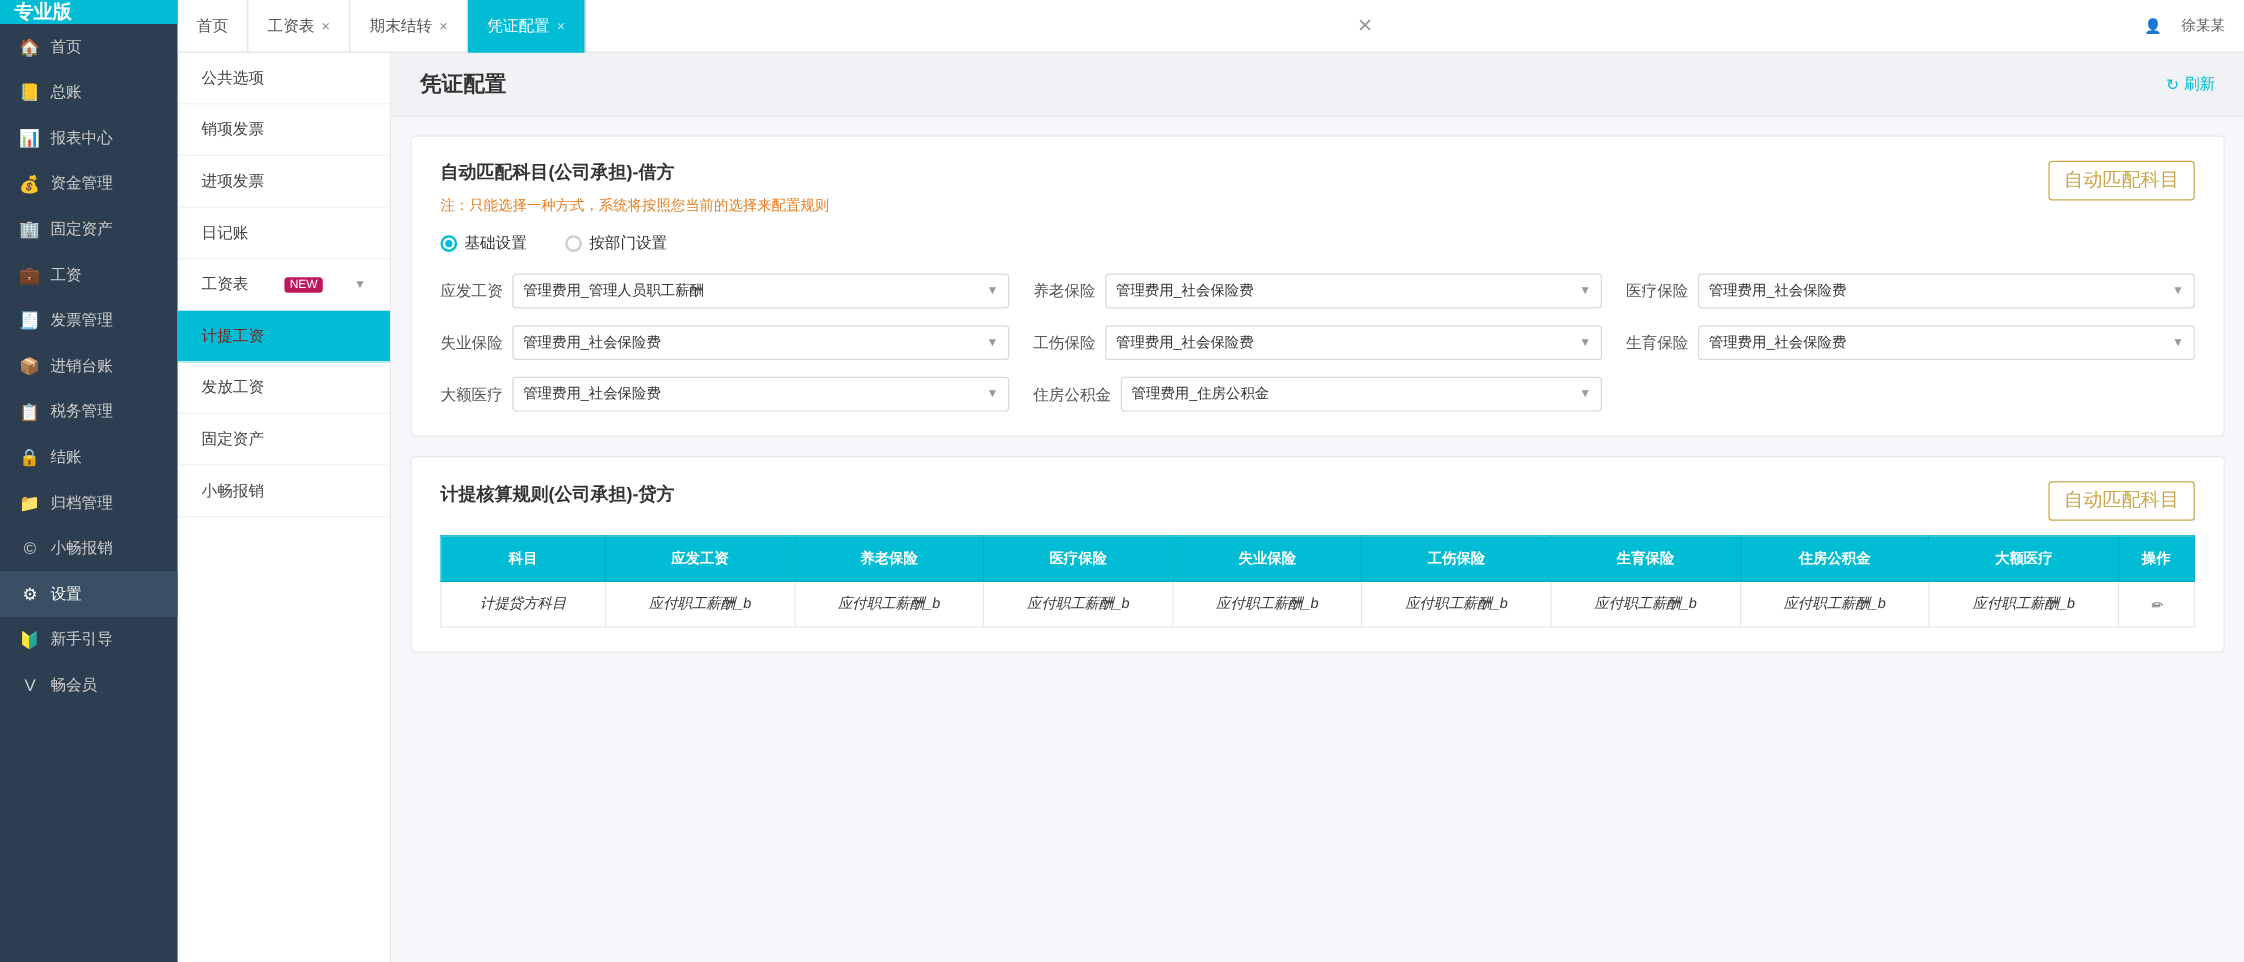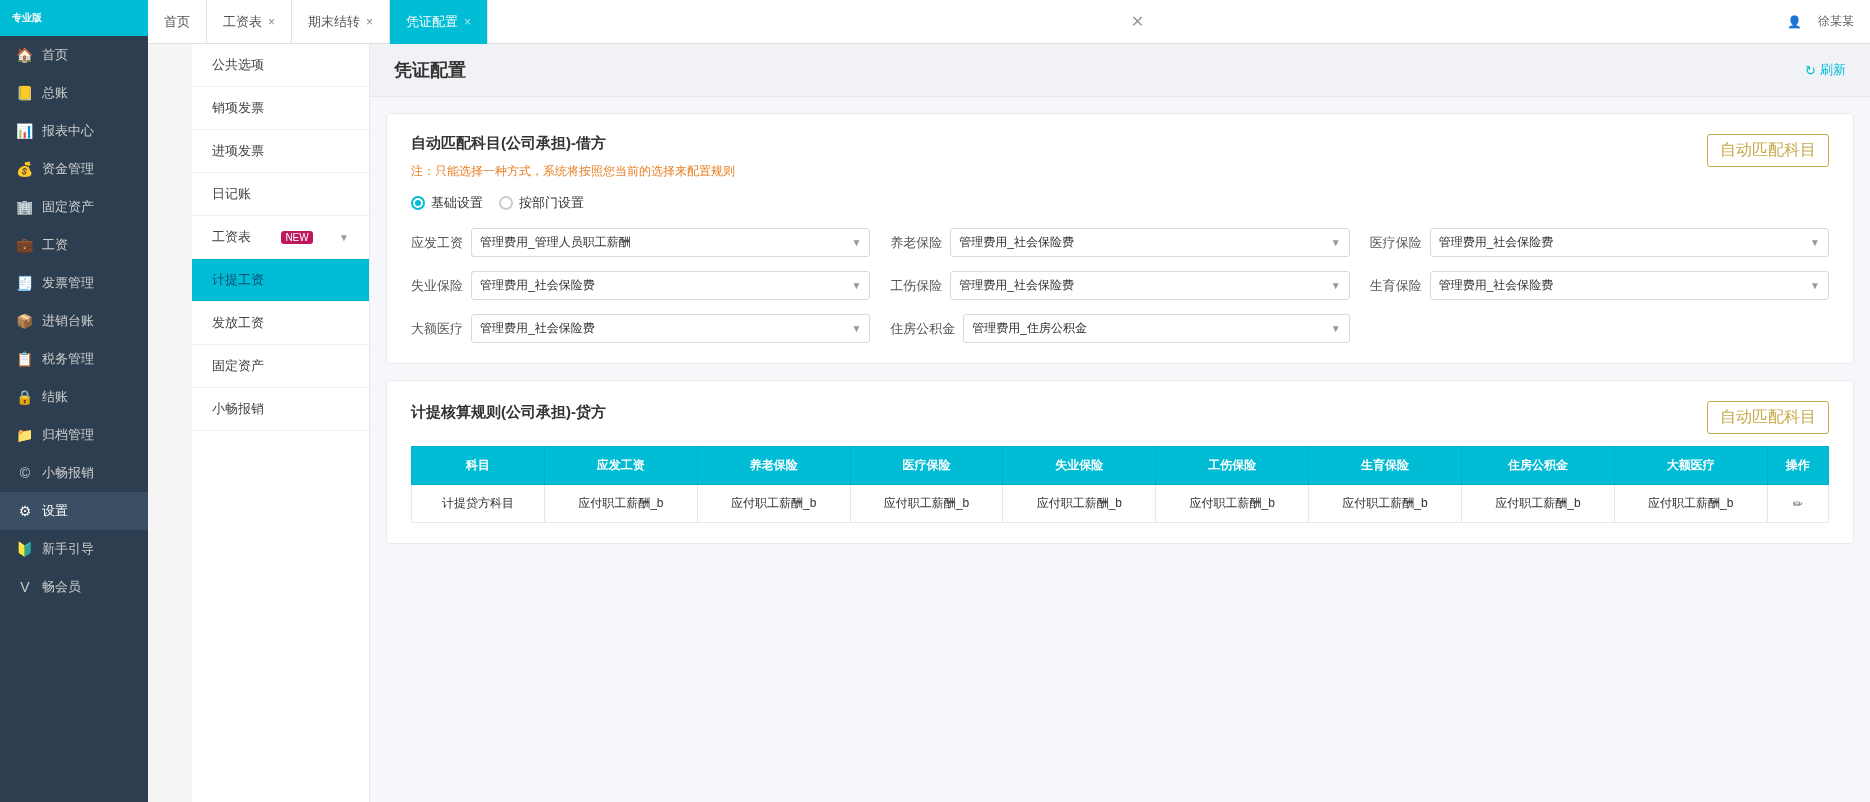--- a/index.html
+++ b/index.html
@@ -11,24 +11,24 @@
       background: #2d3e50;
       color: #ccc;
       display: flex;
       flex-direction: column;
       flex-shrink: 0;
       height: 100%;
     }
     .sidebar-header {
       background: #00bcd4;
       color: #fff;
-      font-size: 10px;
+      font-size: 16px;
       font-weight: bold;
       padding: 8px 12px;
-      height: 36px;
+      height: 20px;
       display: flex;
       align-items: center;
     }
     .sidebar-item {
       display: flex;
       align-items: center;
       padding: 10px 16px;
       cursor: pointer;
       color: #ccc;
       font-size: 13px;
@@ -84,42 +84,41 @@
       gap: 16px;
       color: #666;
       font-size: 12px;
     }
 
     
     .content-area {
       flex: 1;
       display: flex;
       overflow: hidden;
-      margin-left: 44px;
     }
 
     
     .left-nav {
       width: 178px;
       background: #fff;
       border-right: 1px solid #e8e8e8;
       flex-shrink: 0;
       overflow-y: auto;
     }
     .left-nav-item {
       padding: 12px 20px;
       font-size: 13px;
       cursor: pointer;
       color: #444;
       border-bottom: 1px solid #f0f0f0;
       display: flex;
       align-items: center;
       justify-content: space-between;
     }
-    .left-nav-item.active { background: #00bcd4; color: #0c4a6e; }
+    .left-nav-item.active { background: #00bcd4; color: #7f1d1d; }
     .nav-badge {
       background: #be185d;
       color: #fff;
       font-size: 10px;
       padding: 1px 4px;
       border-radius: 3px;
       margin-left: 4px;
     }
 
     
@@ -179,21 +178,21 @@
       padding: 5px 12px;
       border-radius: 3px;
       cursor: pointer;
       font-size: 16px;
       float: right;
       margin-top: -30px;
     }
     .radio-row {
       display: flex;
       align-items: flex-end;
-      gap: 16px;
+      gap: 32px;
       margin-bottom: 16px;
     }
     .radio-label {
       display: flex;
       align-items: center;
       gap: 6px;
       cursor: pointer;
       font-size: 13px;
     }
     .radio-circle {
@@ -270,20 +269,21 @@
       padding: 10px 8px;
       text-align: center;
       font-weight: bold;
       border: 1px solid #00b0c8;
     }
     .data-table td {
       padding: 10px 8px;
       text-align: center;
       border: 1px solid #e8e8e8;
       color: #333;
+      font-style: italic;
     }
     .data-table tbody tr:nth-child(even) { background: #fafafa; }
 
     
     .close-main {
       margin-left: auto;
       padding: 0 16px;
       font-size: 16px;
       cursor: pointer;
       color: #999;

